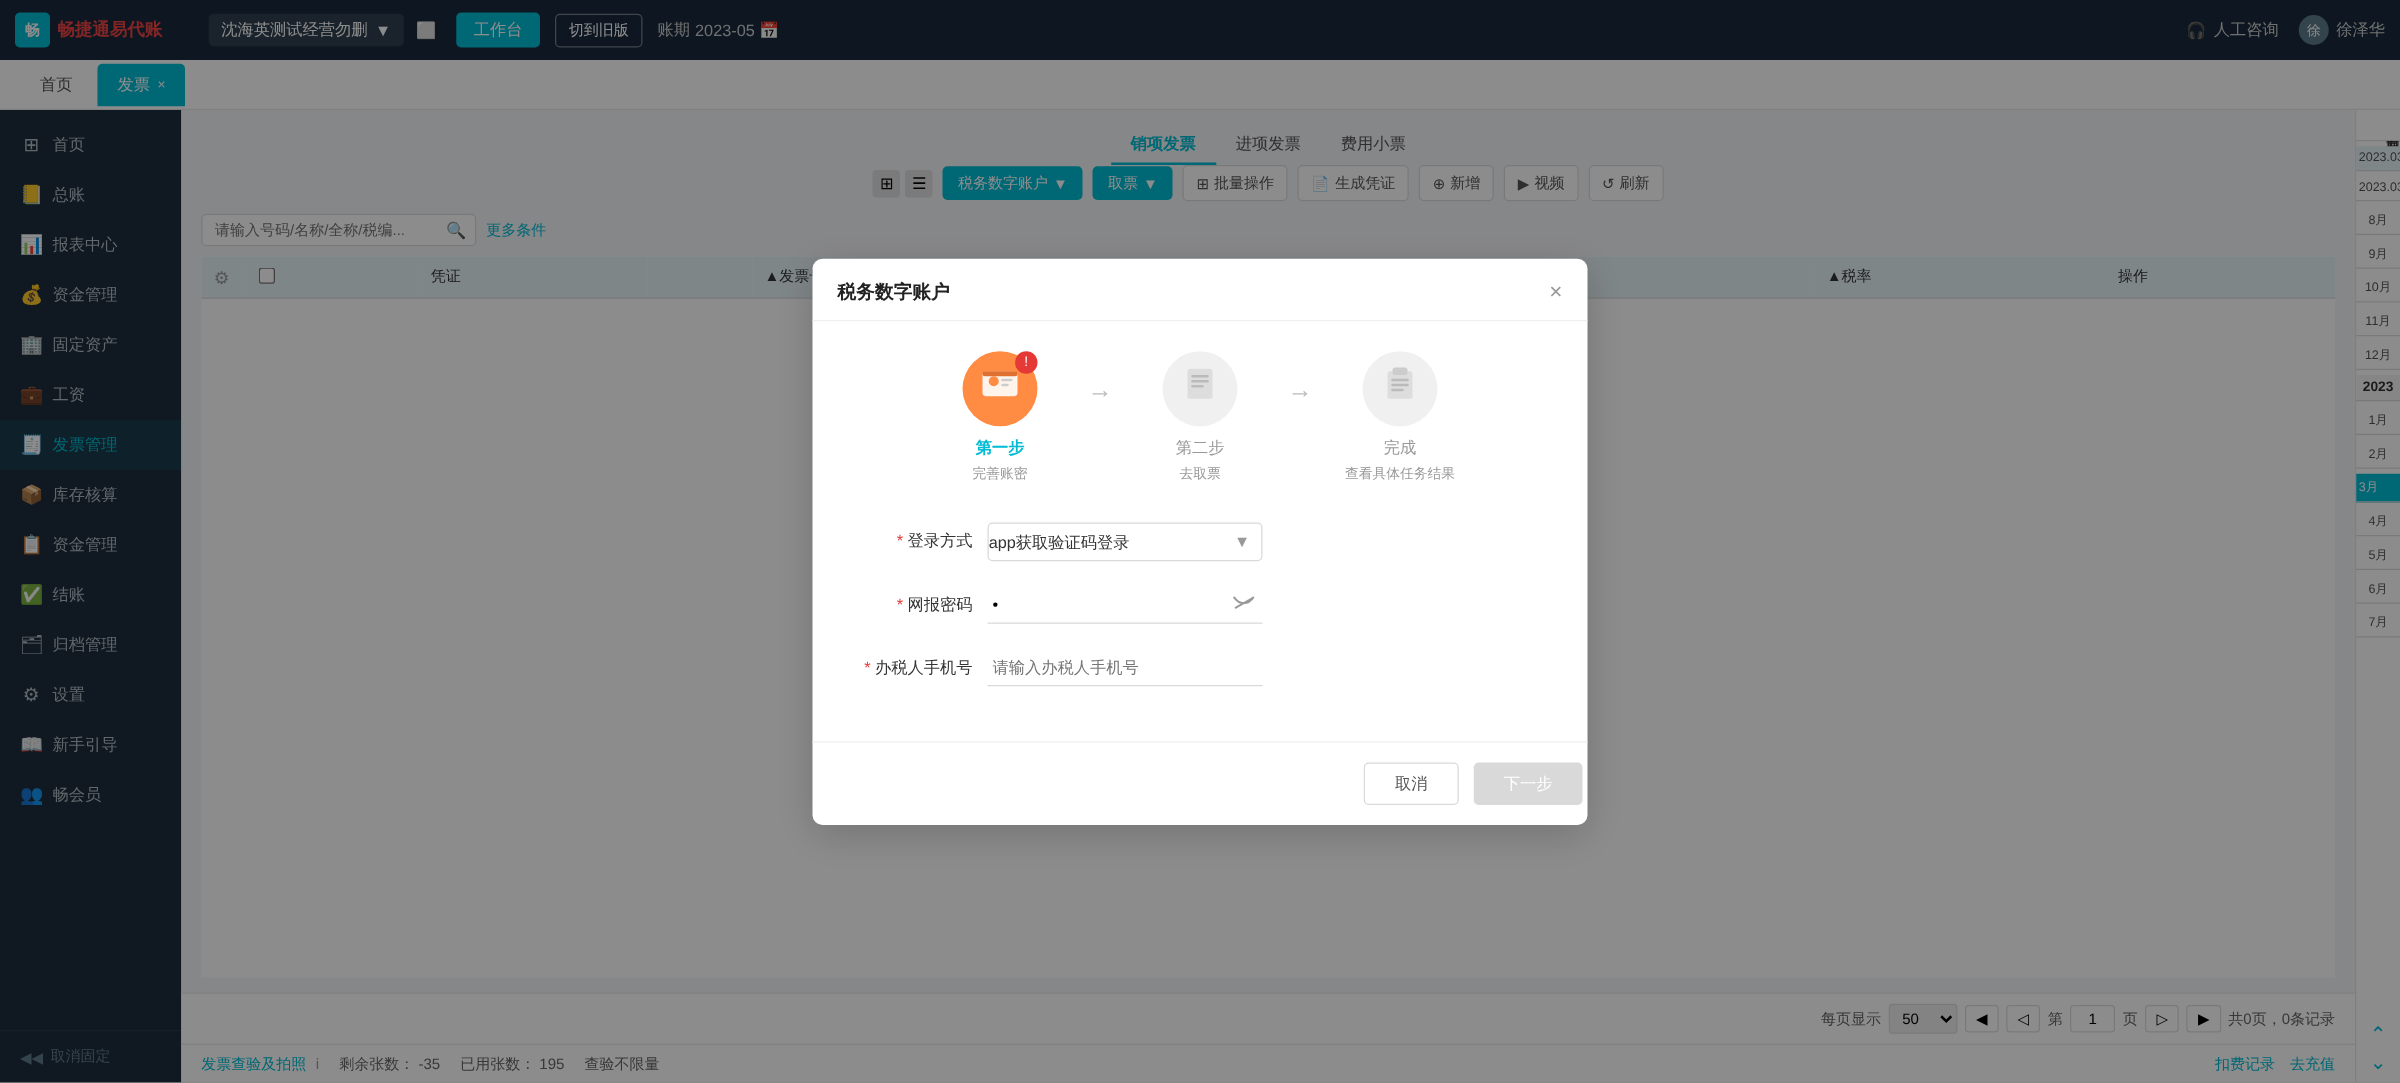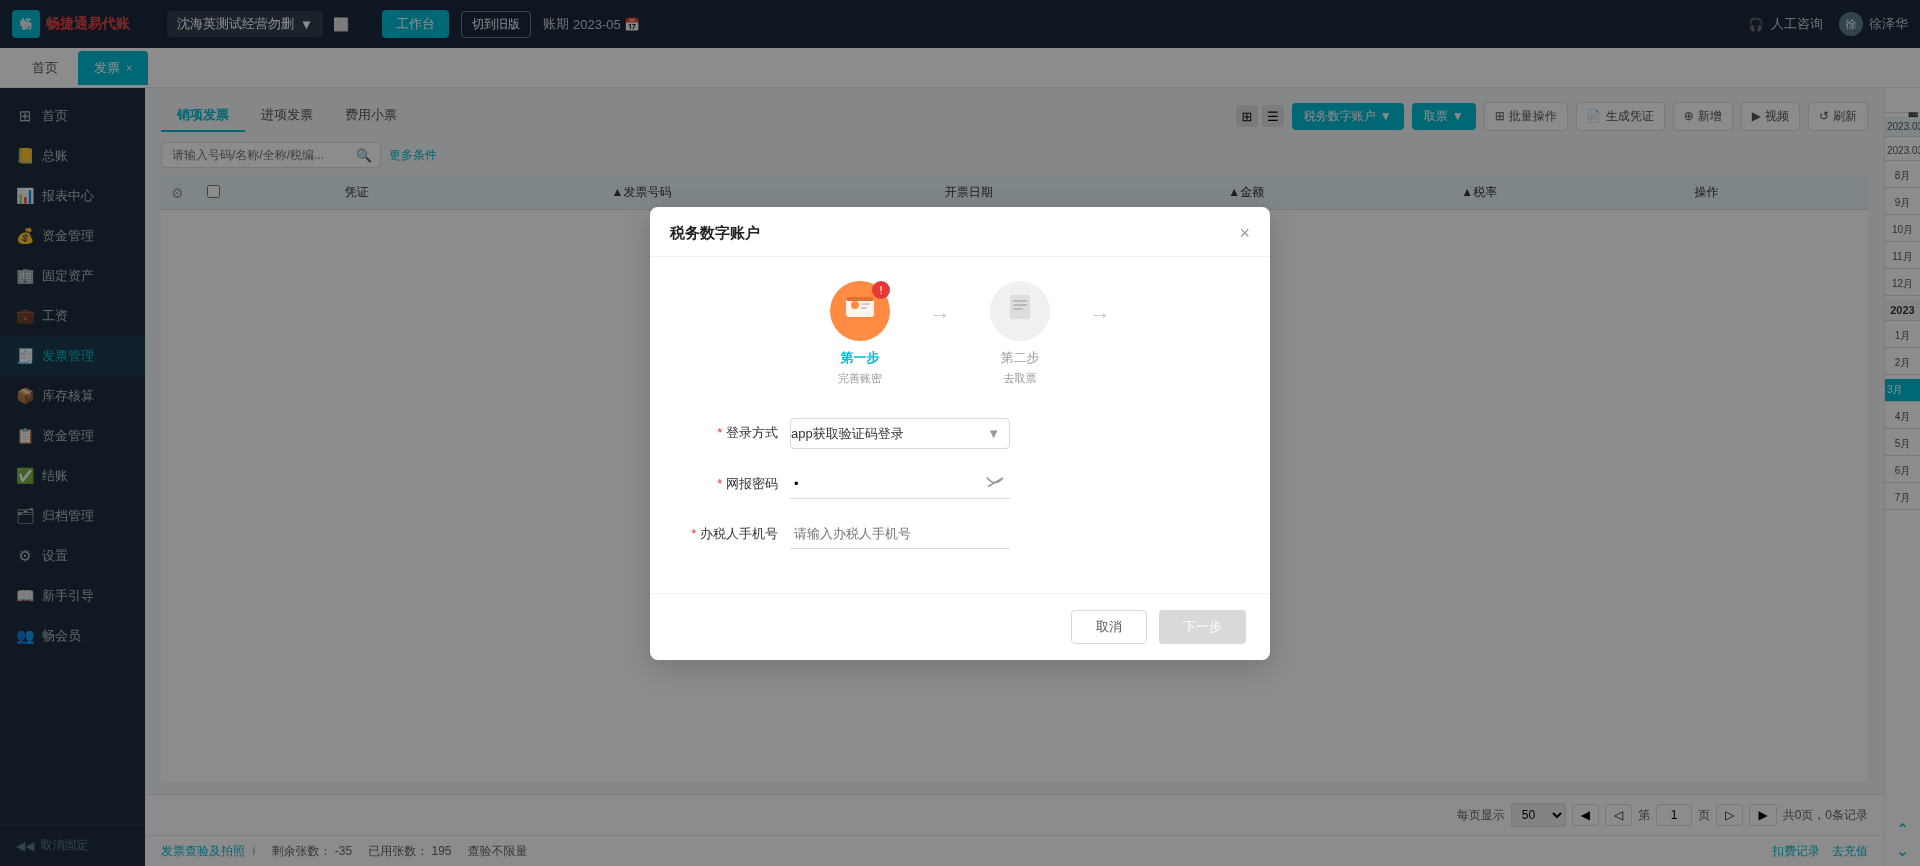--- a/index.html
+++ b/index.html
@@ -34,21 +34,21 @@
       display: flex; align-items: center; gap: 6px;
       background: rgba(255,255,255,0.1);
       border-radius: 4px;
       padding: 4px 10px;
       cursor: pointer;
       color: #fff;
       margin-left: 10px;
     }
     .header-middle {
       display: flex; align-items: center; gap: 12px;
-      margin-left: 33px;
+      margin-left: 16px;
     }
     .workbench-btn {
       background: #00bcd4;
       color: #fff;
       border: none;
       border-radius: 4px;
       padding: 5px 14px;
       cursor: pointer;
       font-size: 13px;
     }
@@ -142,20 +142,21 @@
       display: flex;
       flex-direction: column;
     }
 
     
     .sub-tabs {
       display: flex;
       align-items: center;
       justify-content: space-between;
       margin-bottom: 10px;
+      flex-direction: column;
     }
     .sub-tab-left { display: flex; gap: 0; }
     .sub-tab-item {
       padding: 6px 16px;
       cursor: pointer;
       font-size: 13px;
       color: #555;
       border-bottom: 2px solid transparent;
     }
     .sub-tab-item.active { color: #00bcd4; border-bottom: 2px solid #00bcd4; font-weight: bold; }
@@ -304,21 +305,21 @@
     .select-wrapper {
       position: relative; width: 220px; display: inline-block;
     }
     .select-arrow { position: absolute; right: 10px; top: 50%; transform: translateY(-50%); color: #999; pointer-events: none; }
     .input-wrapper { position: relative; width: 220px; display: inline-block; }
     .input-eye { position: absolute; right: 6px; top: 50%; transform: translateY(-50%); color: #999; cursor: pointer; }
 
     
     .modal-footer {
       display: flex; justify-content: flex-end; gap: 12px;
-      padding: 16px 24px;
+      padding: 16px 4px;
       border-top: 1px solid #f0f0f0;
     }
     .btn-cancel {
       background: #fff; border: 1px solid #d9d9d9; border-radius: 4px;
       padding: 7px 24px; font-size: 13px; color: #555; cursor: pointer;
     }
     .btn-next {
       background: #d9d9d9; border: none; border-radius: 4px;
       padding: 7px 24px; font-size: 13px; color: #fff; cursor: pointer;
     }
@@ -653,20 +654,35 @@
                 <rect x="8" y="16" width="10" height="2" rx="1" fill="#bbb"></rect>
               </svg>
             </span>
           </div>
           <span class="step-label inactive">第二步</span>
           <span class="step-desc">去取票</span>
         </div>
 
         <div class="step-arrow">→</div>
 
+        <div class="step">
+          <div class="step-icon-wrap inactive-step">
+            <span class="step-icon gray">
+              <svg width="30" height="30" viewBox="0 0 30 30" fill="none">
+                <rect x="5" y="5" width="20" height="22" rx="2" fill="#ddd"></rect>
+                <rect x="9" y="2" width="12" height="6" rx="2" fill="#ccc"></rect>
+                <rect x="8" y="11" width="14" height="2" rx="1" fill="#bbb"></rect>
+                <rect x="8" y="15" width="14" height="2" rx="1" fill="#bbb"></rect>
+                <rect x="8" y="19" width="10" height="2" rx="1" fill="#bbb"></rect>
+              </svg>
+            </span>
+          </div>
+          <span class="step-label inactive">完成</span>
+          <span class="step-desc">查看具体任务结果</span>
+        </div>
       </div>
 
       <div>
 
         <div class="form-row">
           <label class="form-label">
             <span style="color:#e53935;">*</span>
             <span> 登录方式</span>
           </label>
           <div class="form-control-wrap">

